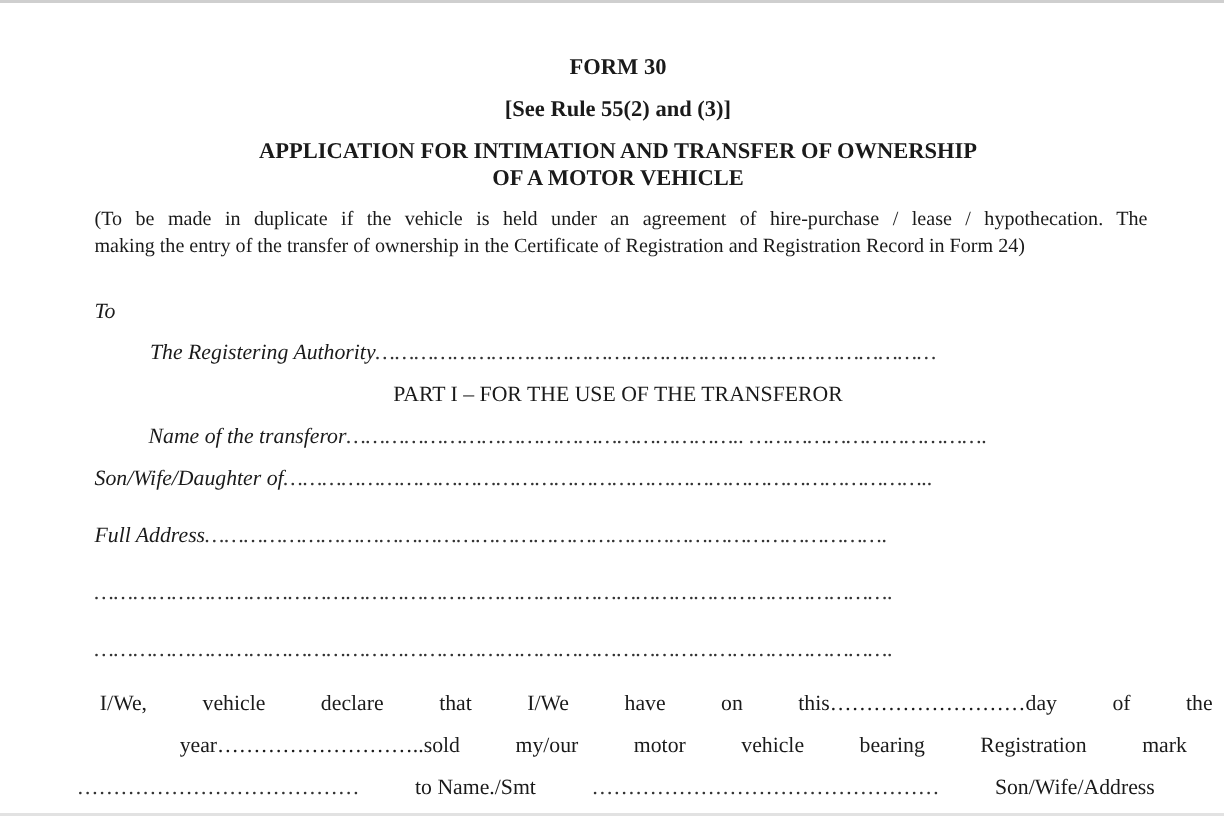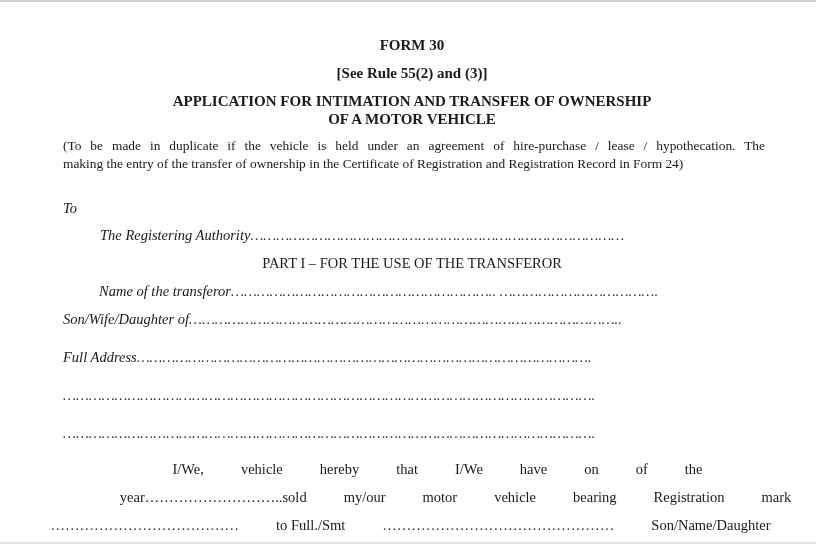--- a/index.html
+++ b/index.html
@@ -121,41 +121,42 @@
   <div class="line-abs address-line">
     <span>Full Address</span><span class="dots">…………………………………………………………………………………………….</span>
   </div>
 
   <div class="line-abs blank1 dots">…………………………………………………………………………………………………………….</div>
   <div class="line-abs blank2 dots">…………………………………………………………………………………………………………….</div>
 
   <div class="decl decl-1">
     <span>I/We,</span>
     <span>vehicle</span>
-    <span>hereby</span>
+    <span>declare</span>
     <span>that</span>
     <span>I/We</span>
     <span>have</span>
     <span>on</span>
+    <span>this………………………day</span>
     <span>of</span>
     <span>the</span>
   </div>
 
   <div class="decl decl-2">
     <span>year………………………..sold</span>
     <span>my/our</span>
     <span>motor</span>
     <span>vehicle</span>
     <span>bearing</span>
     <span>Registration</span>
     <span>mark</span>
   </div>
 
   <div class="decl decl-3">
     <span class="dots">…………………………………</span>
-    <span>to Full./Smt</span>
+    <span>to Name./Smt</span>
     <span class="dots">…………………………………………</span>
-    <span>Son/Name/Daughter</span>
+    <span>Son/Wife/Address</span>
   </div>
 
 </div>
 
 <div class="edge-bottom"></div>
 
 </body></html>

